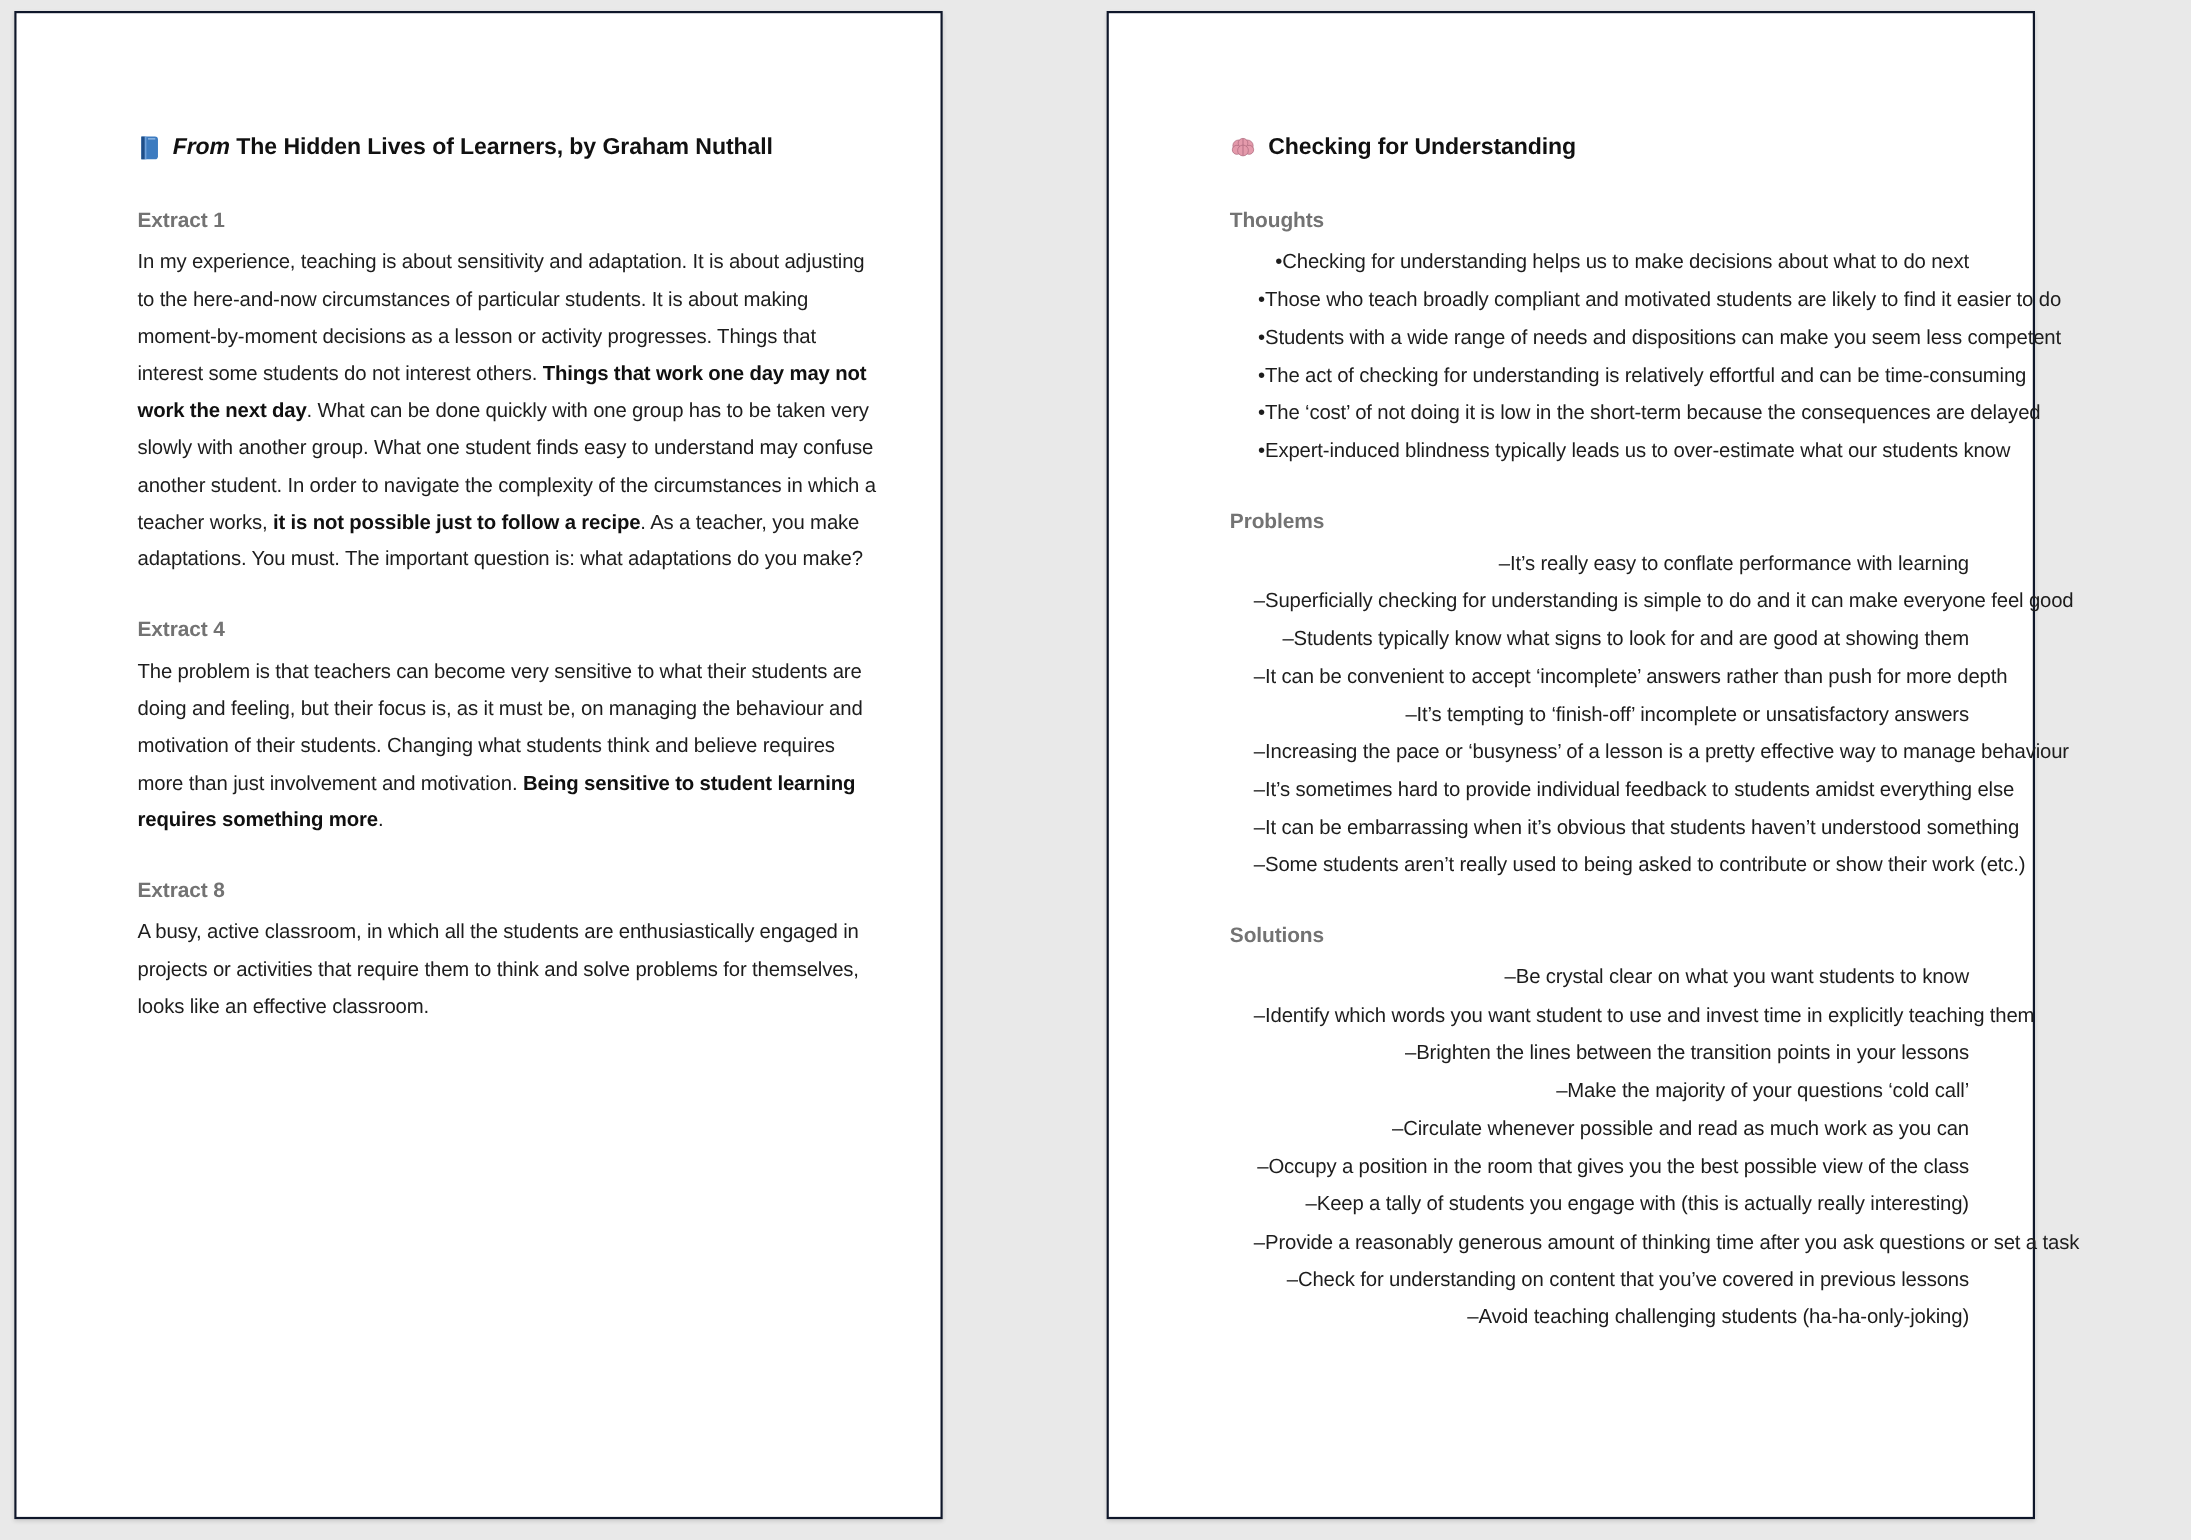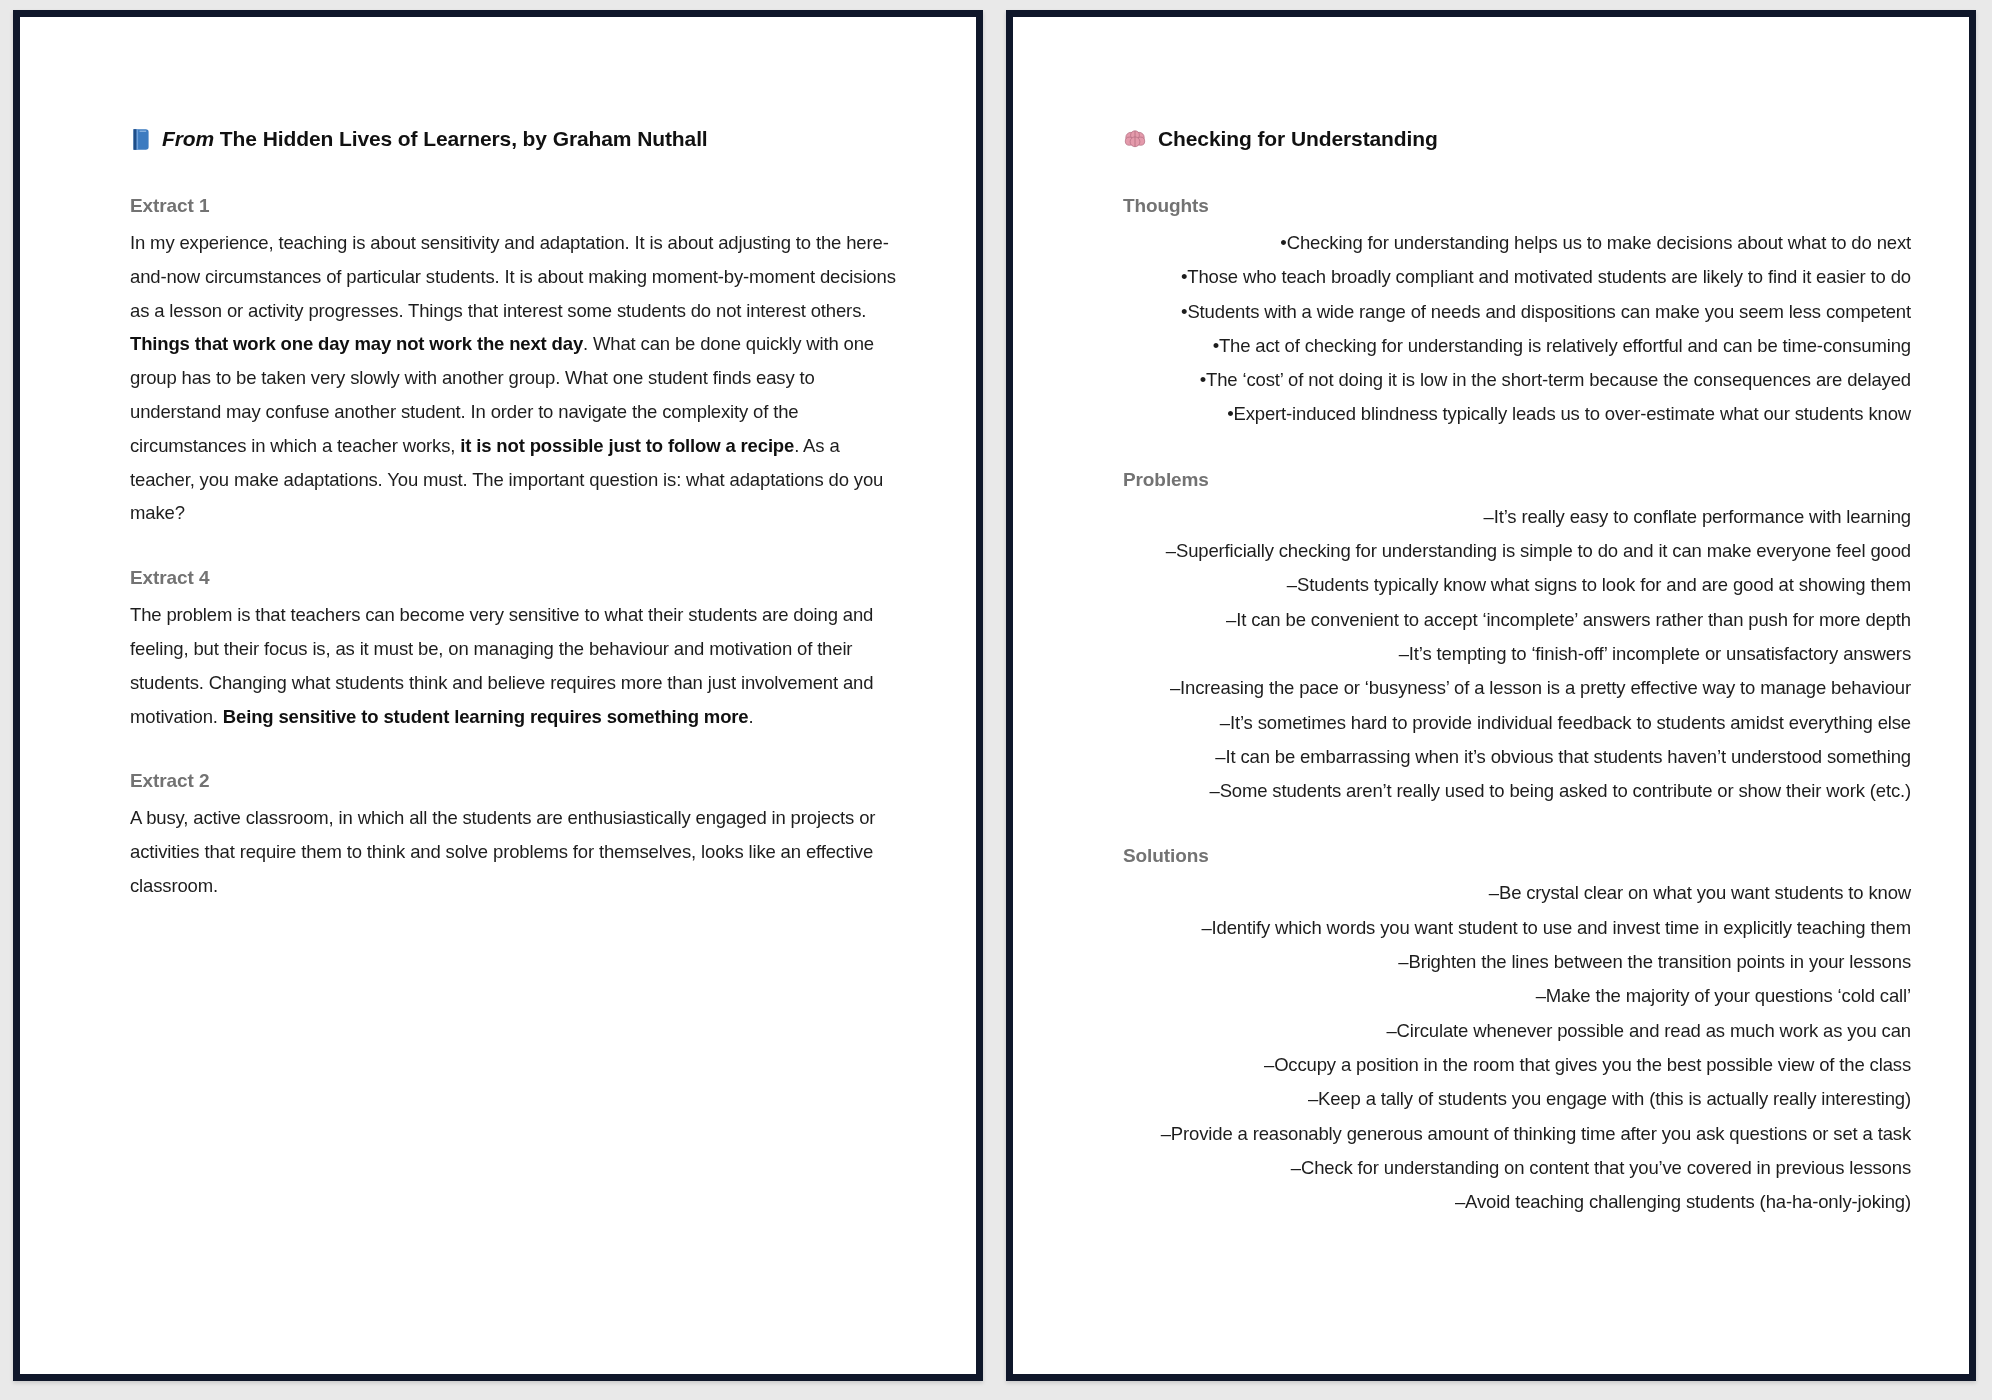--- a/index.html
+++ b/index.html
@@ -12,24 +12,24 @@
     font-family: "Liberation Sans", sans-serif;
   }
   .canvas {
     position: relative;
     width: 1992px;
     height: 1400px;
   }
   .page {
     position: absolute;
     top: 10px;
-    width: 970px;
+    width: 844px;
     height: 1371px;
     background: #ffffff;
-    border: 7px solid #0f172a;
+    border: 2px solid #0f172a;
     box-shadow: 0 2px 4px rgba(0,0,0,0.14);
     box-sizing: border-box;
   }
   .page-left  { left: 13px; }
   .page-right { left: 1006px; }
   .page-inner {
     padding: 110px 58px 0 110px;
     color: #1d1d1d;
   }
   .doc-title {
@@ -103,21 +103,21 @@
     <h2 class="sec-heading">Extract 1</h2>
     <p><span>In my experience, teaching is about sensitivity and adaptation. It is about adjusting to the here-and-now circumstances of particular students. It is about making moment-by-moment decisions as a lesson or activity progresses. Things that interest some students do not interest others. </span><b>Things that work one day may not work the next day</b><span>. What can be done quickly with one group has to be taken very slowly with another group. What one student finds easy to understand may confuse another student. In order to navigate the complexity of the circumstances in which a teacher works, </span><b>it is not possible just to follow a recipe</b><span>. As a teacher, you make adaptations. You must. The important question is: what adaptations do you make?</span></p>
   </section>
 
   <section class="extract">
     <h2 class="sec-heading">Extract 4</h2>
     <p><span>The problem is that teachers can become very sensitive to what their students are doing and feeling, but their focus is, as it must be, on managing the behaviour and motivation of their students. Changing what students think and believe requires more than just involvement and motivation. </span><b>Being sensitive to student learning requires something more</b><span>.</span></p>
   </section>
 
   <section class="extract">
-    <h2 class="sec-heading">Extract 2</h2>
+    <h2 class="sec-heading">Extract 8</h2>
     <p><span>A busy, active classroom, in which all the students are enthusiastically engaged in projects or activities that require them to think and solve problems for themselves, looks like an effective classroom.</span></p>
   </section>
 </div>
     </div>
   </div>
 
   <div class="page page-right">
     <div class="page-inner">
       <h1 class="doc-title">
         <span class="t-icon">

